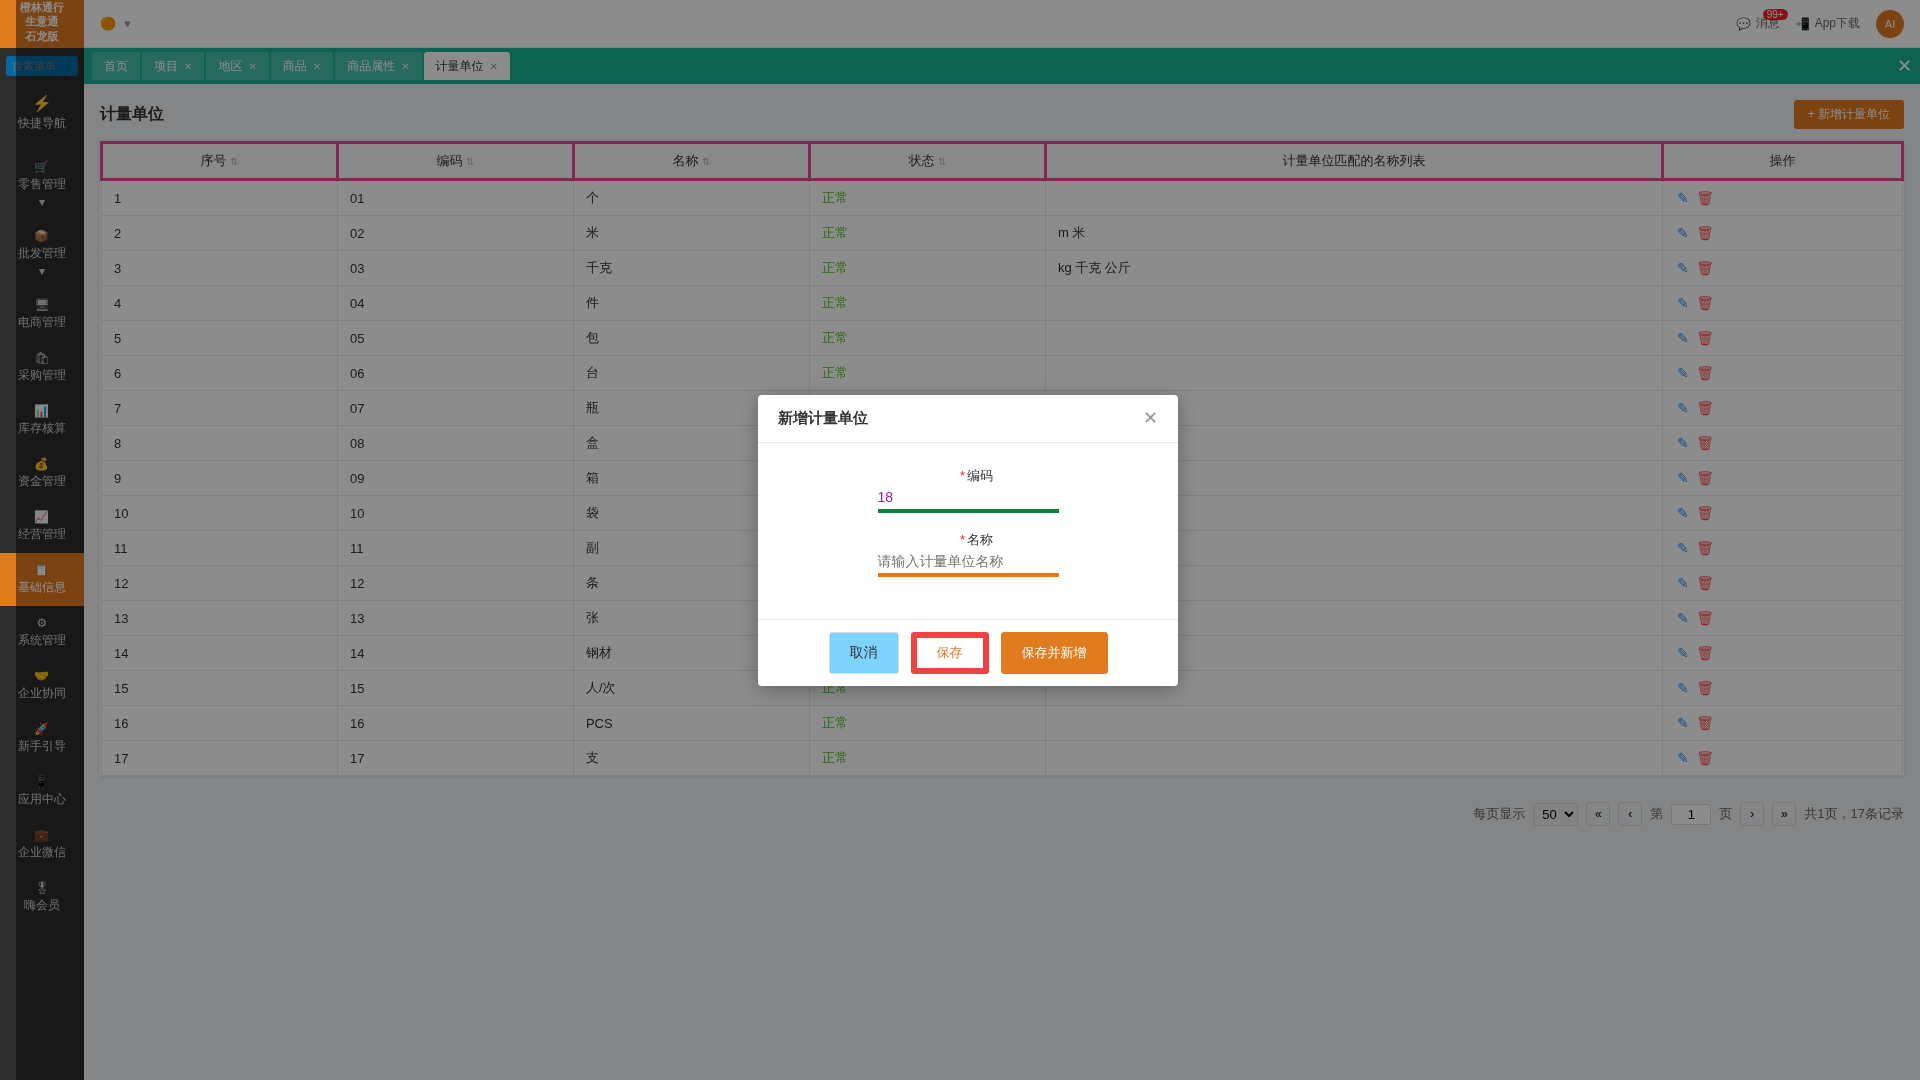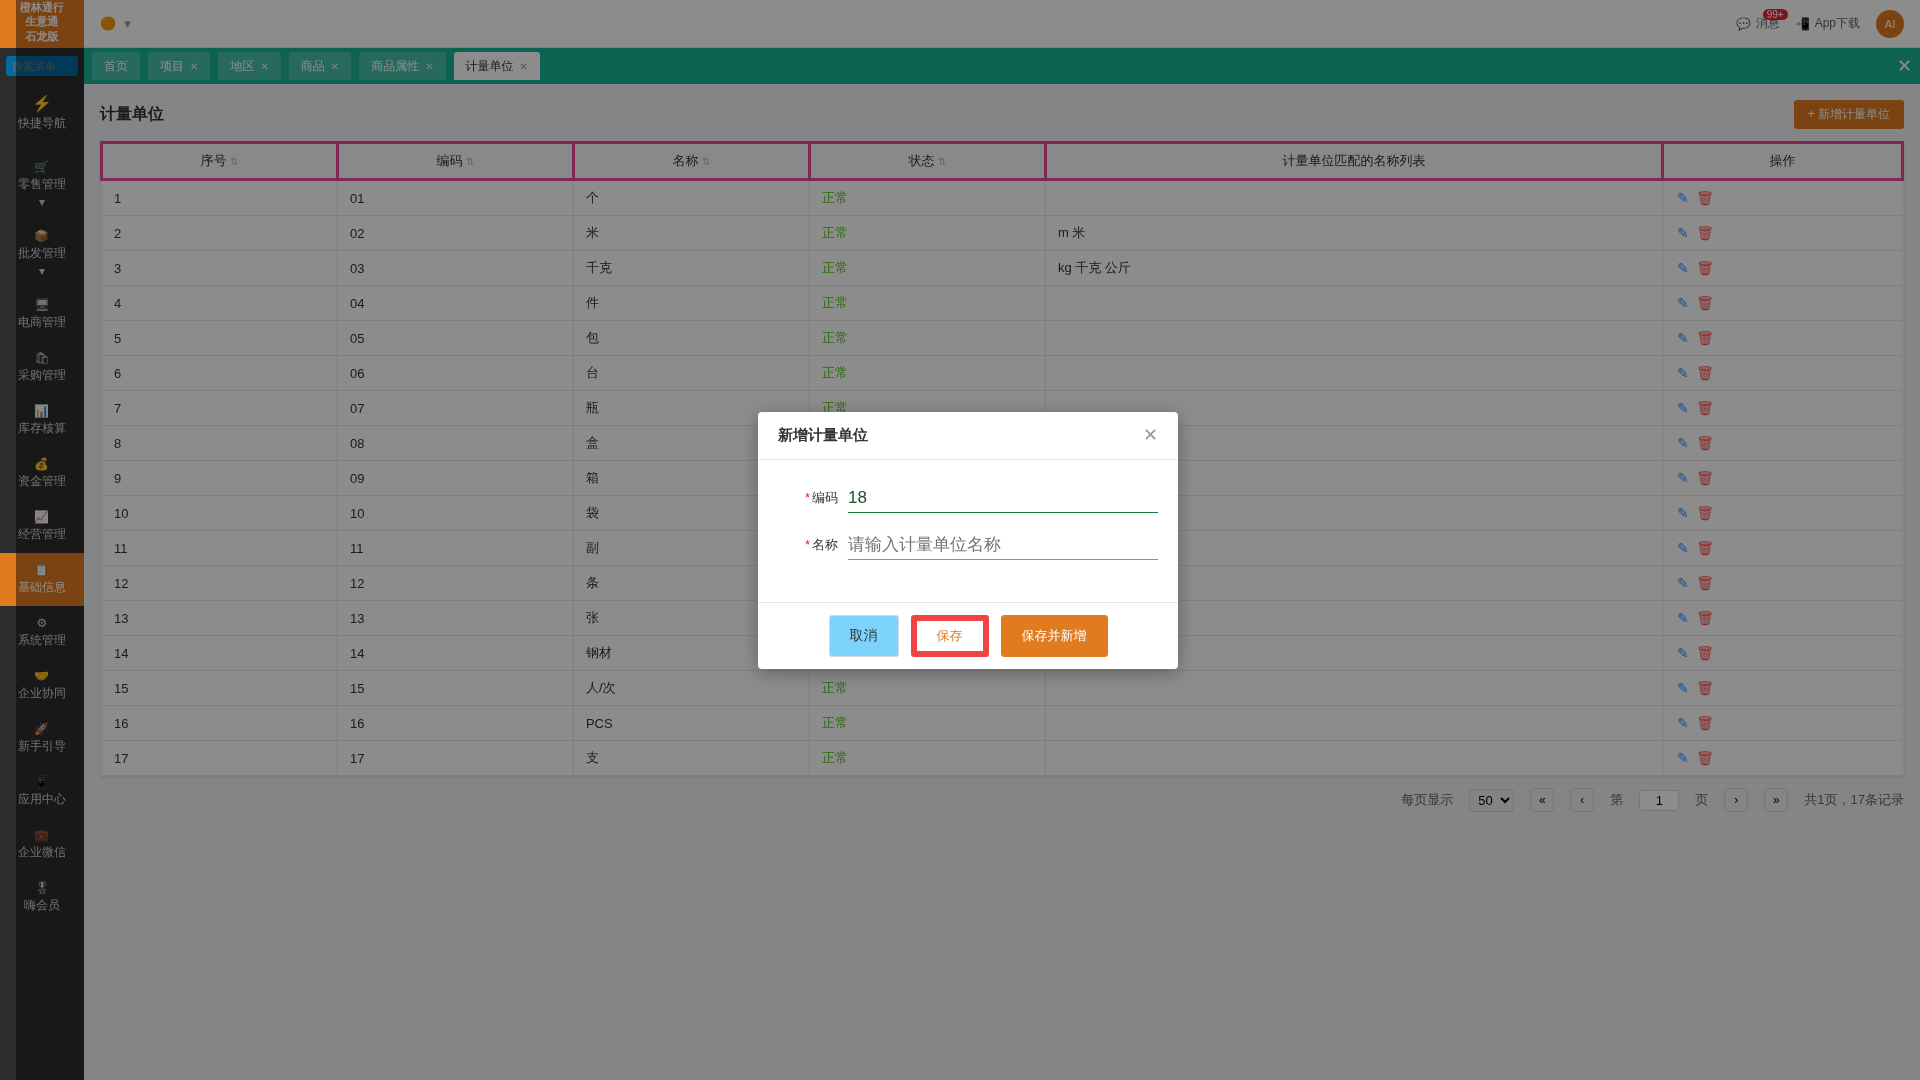--- a/index.html
+++ b/index.html
@@ -87,21 +87,21 @@
     .badge-count { background: #f5222d; color: white; border-radius: 10px; font-size: 10px; padding: 0 4px; min-width: 16px; text-align: center; position: absolute; top: -6px; right: -8px; }
     .topbar-avatar { width: 28px; height: 28px; background: #e07b20; border-radius: 50%; display: flex; align-items: center; justify-content: center; color: white; font-size: 11px; cursor: pointer; }
 
     
     .tabs-bar {
       background: #1ab394;
       height: 36px;
       display: flex;
       align-items: center;
       padding: 0 8px;
-      gap: 8px;
+      gap: 2px;
       flex-shrink: 0;
     }
     .tab-item {
       background: rgba(255,255,255,0.2);
       color: white;
       padding: 4px 12px;
       border-radius: 3px 3px 0 0;
       font-size: 12px;
       cursor: pointer;
       display: flex;
@@ -165,23 +165,24 @@
     .status-normal { color: #52c41a; }
     .action-btn { background: none; border: none; cursor: pointer; color: #1890ff; font-size: 14px; margin: 0 2px; }
     .action-btn.del { color: #ff4d4f; }
 
     
     .pagination-bar {
       display: flex;
       align-items: center;
       justify-content: flex-end;
       padding: 12px 0;
-      gap: 16px;
+      gap: 8px;
       font-size: 13px;
       color: #666;
+      margin-top: 14px;
     }
     .pagination-bar select {
       border: 1px solid #d9d9d9;
       border-radius: 3px;
       padding: 2px 4px;
       font-size: 13px;
     }
     .page-btn { background: none; border: 1px solid #d9d9d9; border-radius: 3px; width: 24px; height: 24px; cursor: pointer; font-size: 12px; }
     .page-input { border: 1px solid #d9d9d9; border-radius: 3px; width: 40px; text-align: center; padding: 2px; font-size: 13px; }
 
@@ -208,31 +209,31 @@
     .modal-header {
       padding: 14px 20px;
       border-bottom: 1px solid #e8e8e8;
       display: flex;
       justify-content: space-between;
       align-items: center;
     }
     .modal-title { font-size: 15px; font-weight: bold; color: #333; }
     .modal-close { background: none; border: none; cursor: pointer; font-size: 18px; color: #999; line-height: 1; }
     .modal-body { padding: 24px 20px; }
-    .form-row { display: flex; align-items: center; margin-bottom: 18px; }
+    .form-row { display: flex; align-items: center; margin-bottom: 18px; flex-direction: column; }
     .form-label { width: 60px; text-align: right; margin-right: 10px; font-size: 13px; color: #333; flex-shrink: 0; }
     .form-label .required { color: #f5222d; margin-right: 2px; }
     .form-input {
       flex: 1;
       border: none;
-      border-bottom: 1px solid #15803d;
+      border-bottom: 4px solid #15803d;
       padding: 4px 0;
-      font-size: 17px;
+      font-size: 14px;
       outline: none;
-      color: #14532d;
+      color: #a21caf;
     }
     .form-input.active-focus { border-bottom-color: #e07b20; }
     .modal-footer {
       padding: 12px 20px;
       display: flex;
       justify-content: center;
       gap: 12px;
       border-top: 1px solid #e8e8e8;
     }
     .btn-cancel {

